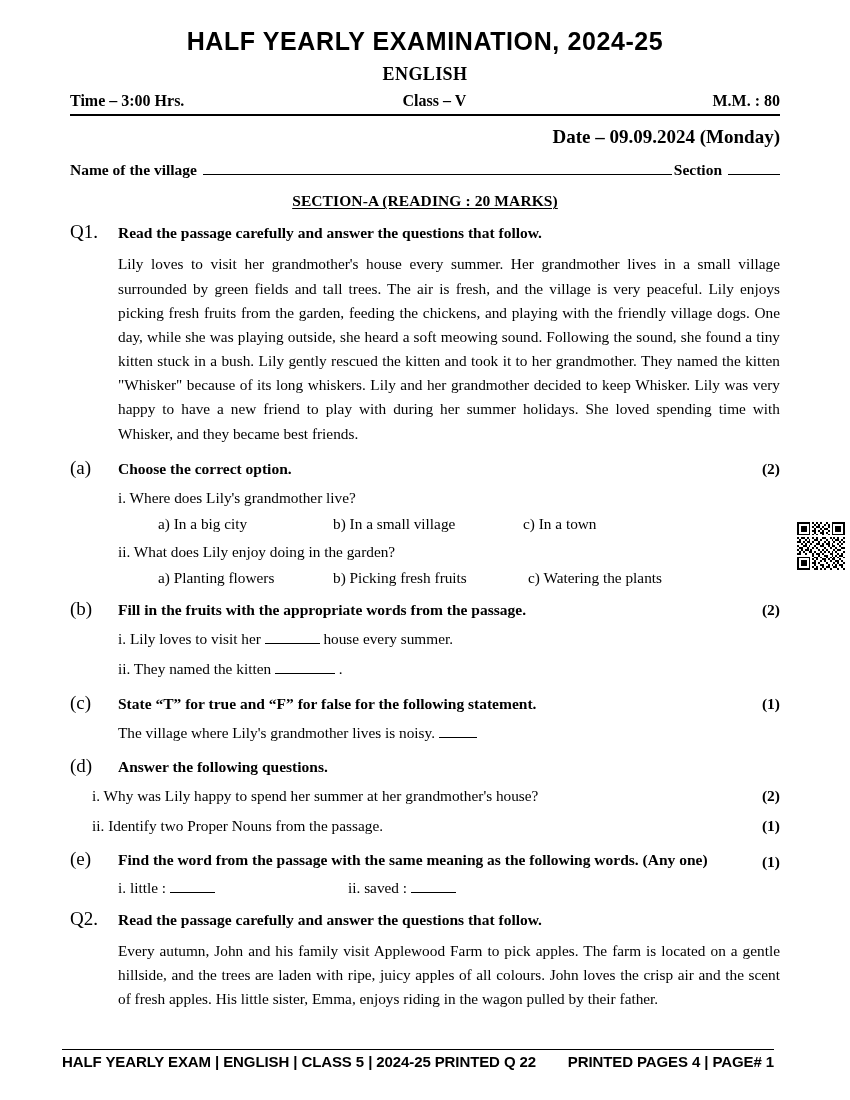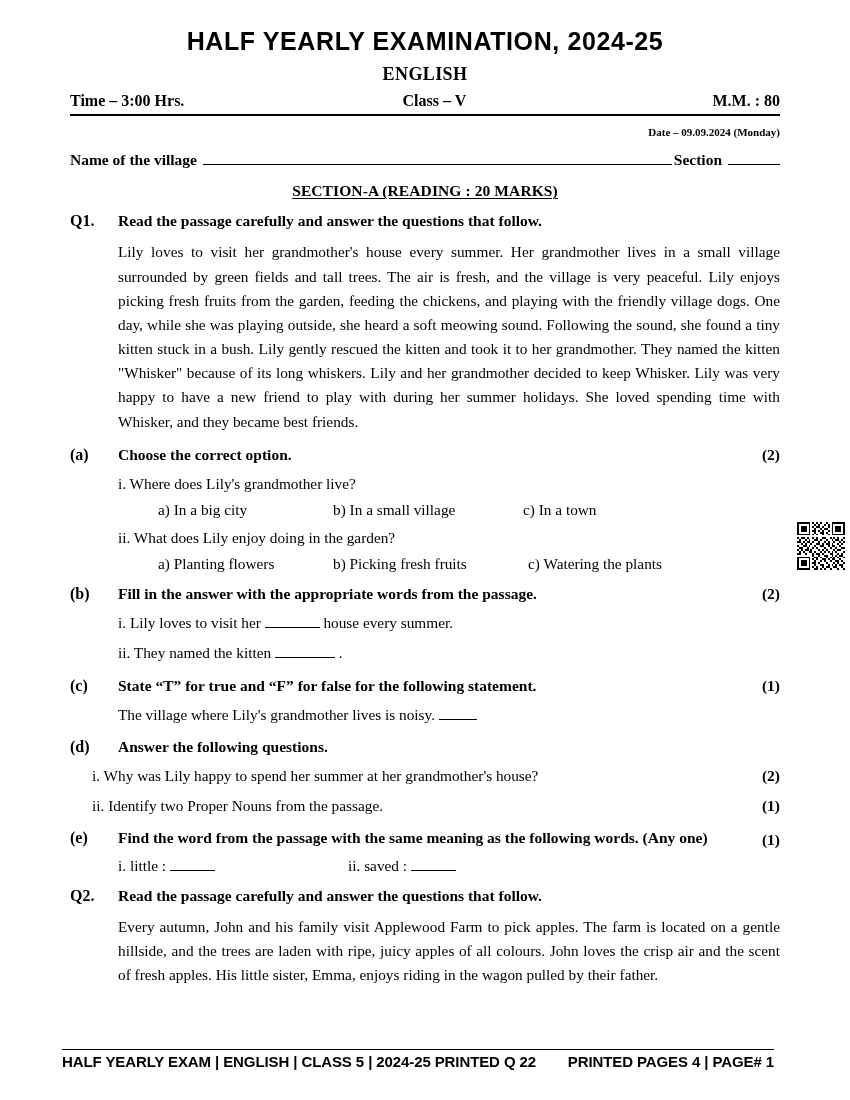--- a/index.html
+++ b/index.html
@@ -68,21 +68,21 @@
 
   .hrule {
     border-bottom: 2.5px solid #000;
     margin-top: 1px;
     width: 100%;
   }
 
   .date-row {
     text-align: right;
     font-weight: bold;
-    font-size: 11px;
+    font-size: 19px;
     margin-top: 10px;
   }
 
   .name-row {
     display: flex;
     align-items: baseline;
     font-weight: bold;
     font-size: 15.5px;
     margin-top: 13px;
     white-space: nowrap;
@@ -115,22 +115,22 @@
   }
 
   
   .qrow {
     display: flex;
     align-items: baseline;
     margin-top: 11px;
   }
   .qlabel {
     flex: 0 0 48px;
-    font-weight: bold;
-    font-size: 16px;
+    font-weight: normal;
+    font-size: 19px;
   }
   .qtext {
     flex: 1 1 auto;
     font-weight: bold;
     font-size: 15.5px;
     line-height: 1.3;
   }
   .qmarks {
     flex: 0 0 38px;
     text-align: right;
@@ -287,21 +287,21 @@
     <div class="sub">ii. What does Lily enjoy doing in the garden?</div>
     <div class="opts mcq2">
       <span class="opt"></span>
       <span class="opt">a) Planting flowers</span>
       <span class="opt">b) Picking fresh fruits</span>
       <span class="opt">c) Watering the plants</span>
     </div>
 
     <div class="qrow">
       <div class="qlabel">(b)</div>
-      <div class="qtext">Fill in the answer with the appropriate words from the passage.</div>
+      <div class="qtext">Fill in the fruits with the appropriate words from the passage.</div>
       <div class="qmarks">(2)</div>
     </div>
     <div class="sub">
       <span>i. Lily loves to visit her</span>
       <span class="ul w55"></span>
       <span>house every summer.</span>
     </div>
     <div class="sub">
       <span>ii. They named the kitten</span>
       <span class="ul w60"></span>

